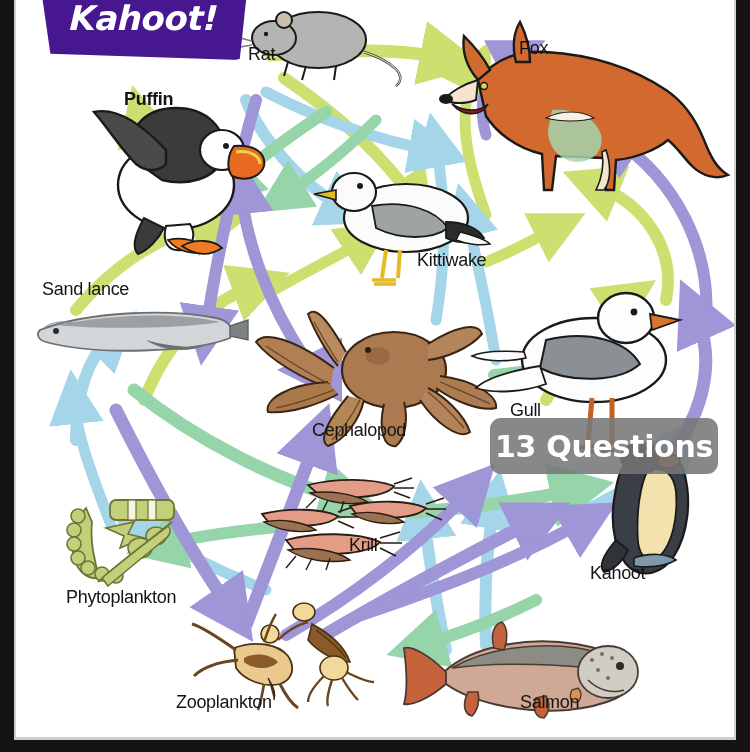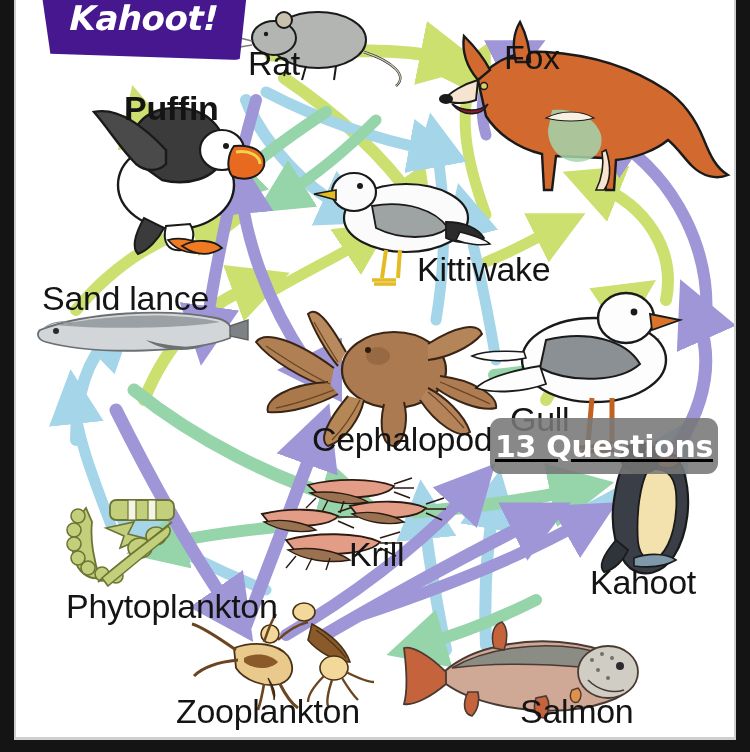--- a/index.html
+++ b/index.html
@@ -19,26 +19,26 @@
   #kahoot-logo{position:absolute;z-index:6;left:24px;top:-18px;width:208px;height:78px;}
   #kahoot-logo .badge{position:absolute;inset:0;background:#46178F;
      border-radius:0 0 14px 14px;
      clip-path:polygon(0% 0%, 100% 0%, 96% 100%, 5% 92%);}
   #kahoot-logo .wordmark{position:absolute;left:0;right:0;top:16px;text-align:center;
      color:#ffffff;font-size:34px;font-weight:700;letter-spacing:-0.5px;
      font-family:"DejaVu Sans",sans-serif;font-style:italic;transform:skewX(-2deg);}
 
   
   #questions-badge{position:absolute;z-index:7;left:474px;top:418px;width:228px;height:56px;
-     background:rgba(120,120,120,0.88);border-radius:11px;display:flex;align-items:center;justify-content:center;text-decoration:underline;}
+     background:rgba(120,120,120,0.88);border-radius:11px;display:flex;align-items:center;justify-content:center;}
   #questions-badge .qtext{color:#ffffff;font-size:30px;font-weight:700;letter-spacing:-0.3px;
      font-family:"DejaVu Sans",sans-serif;}
 
   
-  .lbl{position:absolute;z-index:5;color:#141414;font-size:34px;font-weight:400;
+  .lbl{position:absolute;z-index:5;color:#141414;font-size:18px;font-weight:400;
      font-family:"Liberation Sans",sans-serif;white-space:nowrap;letter-spacing:-0.3px;}
 </style>
 </head>
 <body>
 
 <div id="screen">
 
   <div id="frame"></div>
 
   <div id="canvas">
@@ -301,21 +301,21 @@
         <path d="M430,672 C412,654 396,646 388,648 C390,664 392,690 388,704 C398,706 416,696 430,684 Z" fill="#c4633c" stroke="#4a3a34" stroke-width="1.8"></path>
         <path d="M478,648 C474,634 478,624 486,622 C492,628 492,640 488,650 Z" fill="#c4633c" stroke="#4a3a34" stroke-width="1.6"></path>
         <path d="M452,692 C446,704 448,714 456,716 C462,710 464,700 462,692 Z" fill="#c4633c" stroke="#4a3a34" stroke-width="1.6"></path>
         <path d="M520,698 C516,710 520,718 528,718 C534,712 534,702 530,696 Z" fill="#c4633c" stroke="#4a3a34" stroke-width="1.6"></path>
         <path d="M556,690 C552,698 556,704 562,702 C566,698 566,692 562,688 Z" fill="#e1914a" stroke="#4a3a34" stroke-width="1.4"></path>
       </g>
 
     </svg>
 
     <div class="lbl" style="left:232px;top:44px;">Rat</div>
-    <div class="lbl" style="left:488px;top:38px;">Fox</div>
+    <div class="lbl" style="left:503px;top:38px;">Fox</div>
     <div class="lbl" style="left:108px;top:89px;font-weight:bold;">Puffin</div>
     <div class="lbl" style="left:356px;top:250px;margin-left:45px;">Kittiwake</div>
     <div class="lbl" style="left:26px;top:279px;">Sand lance</div>
     <div class="lbl" style="left:296px;top:420px;">Cephalopod</div>
     <div class="lbl" style="left:494px;top:400px;">Gull</div>
     <div class="lbl" style="left:333px;top:535px;">Krill</div>
     <div class="lbl" style="left:574px;top:563px;">Kahoot</div>
     <div class="lbl" style="left:50px;top:571px;margin-top:16px;">Phytoplankton</div>
     <div class="lbl" style="left:160px;top:692px;">Zooplankton</div>
     <div class="lbl" style="left:504px;top:692px;">Salmon</div>

